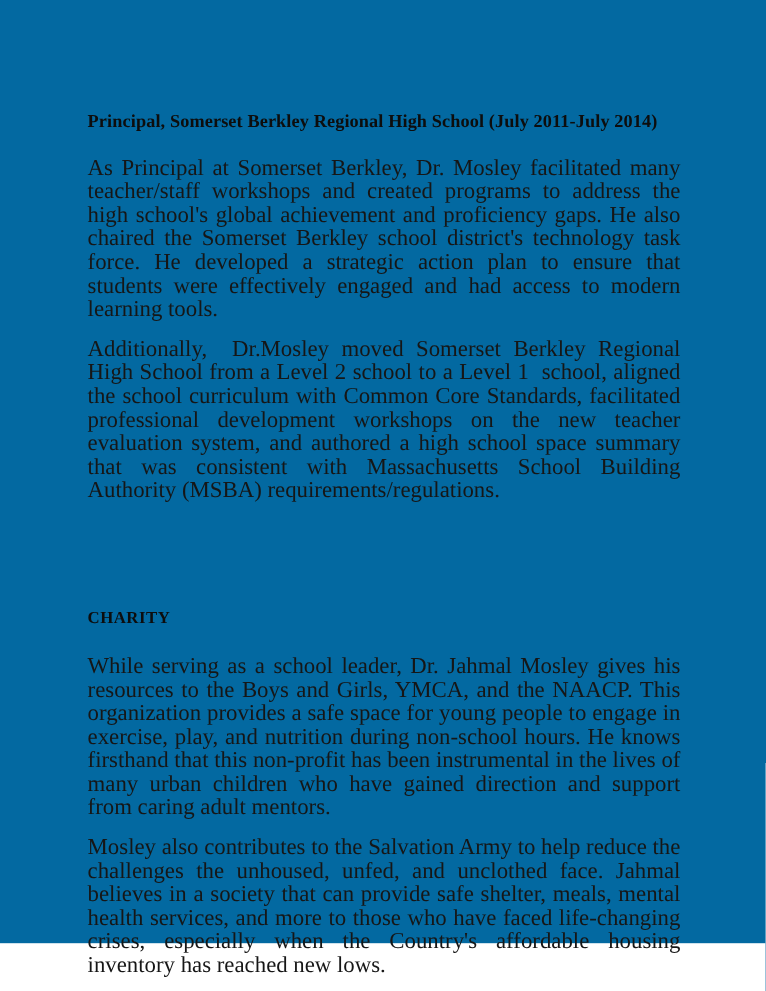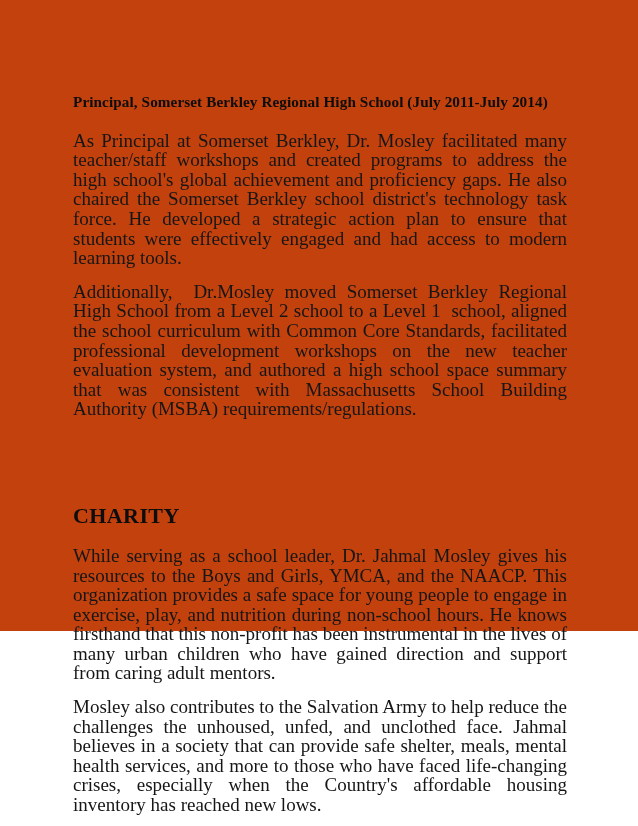--- a/index.html
+++ b/index.html
@@ -11,42 +11,42 @@
     width: 638px;
     height: 826px;
     background: #ffffff;
     font-family: "Liberation Serif", "DejaVu Serif", serif;
     color: #111111;
     overflow: hidden;
   }
   .page {
     position: relative;
     width: 638px;
-    height: 631px;
-    background: #c2410c;
+    height: 786px;
+    background: #0369a1;
     box-sizing: border-box;
   }
   .content {
     position: absolute;
     left: 73px;
     top: 92px;
     width: 494px;
   }
   .section-heading {
     font-size: 15.2px;
     font-weight: bold;
     line-height: 19.6px;
     letter-spacing: 0.1px;
     text-align: left;
     margin: 0 0 0 0;
     color: #0d0d0d;
     white-space: pre-wrap;
   }
   .big-heading {
-    font-size: 22px;
+    font-size: 14px;
     font-weight: bold;
     line-height: 24px;
     letter-spacing: 0.4px;
     text-align: left;
     margin: 0;
     color: #0d0d0d;
     white-space: pre-wrap;
   }
   .body-par {
     font-size: 19px;

